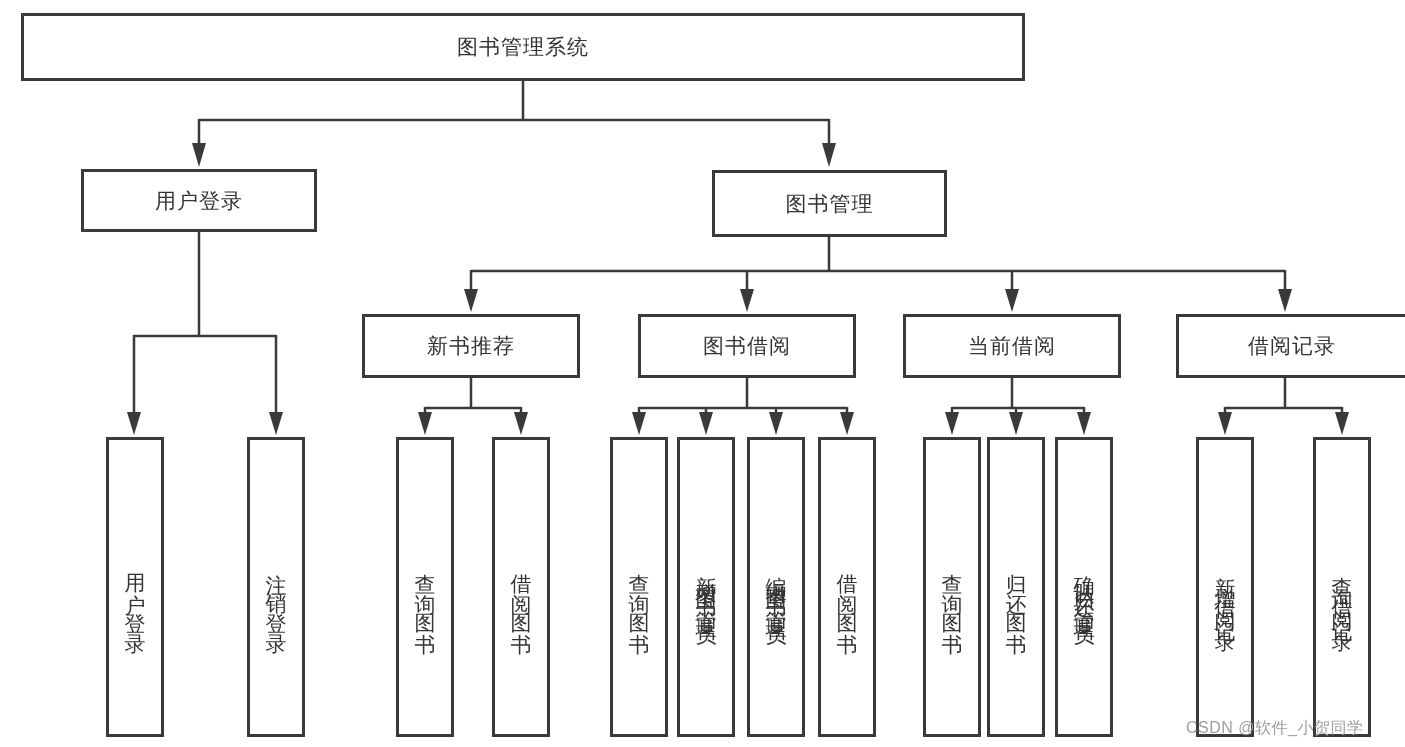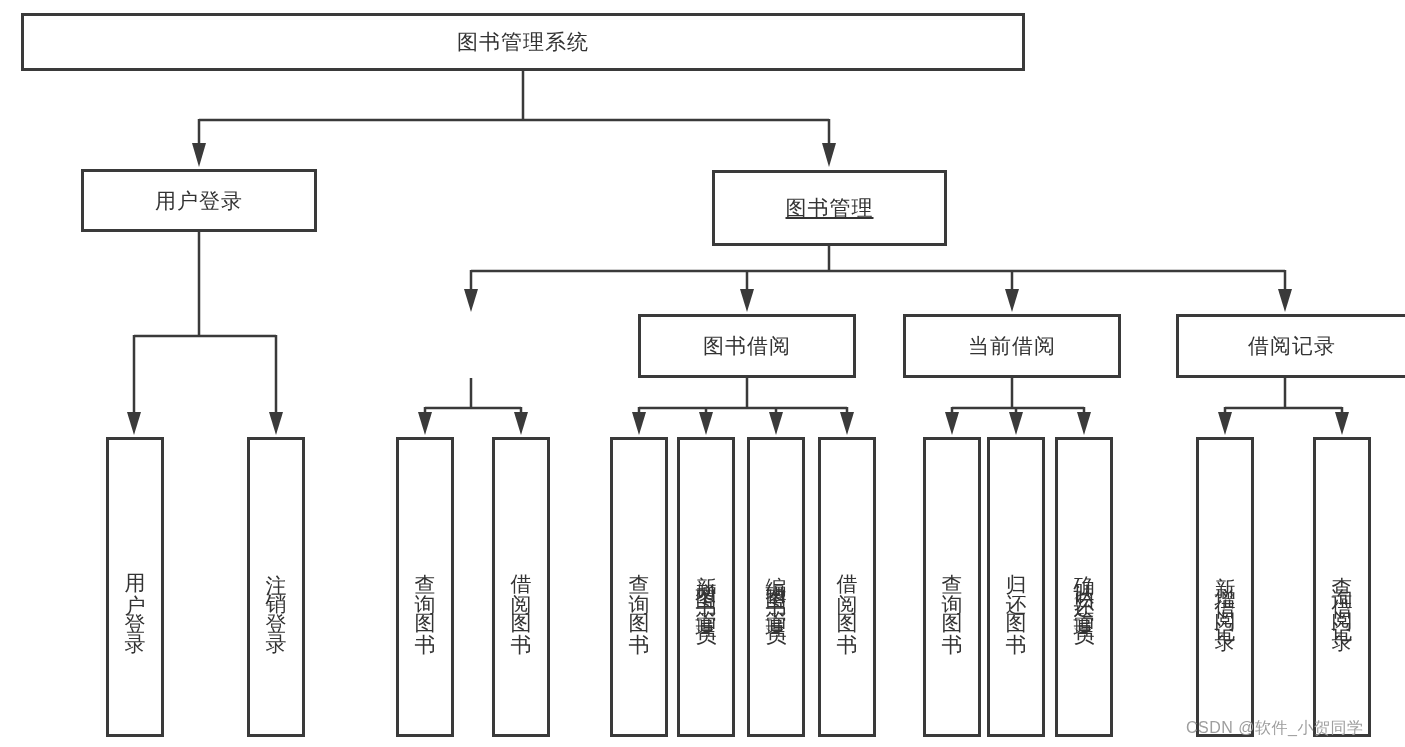--- a/index.html
+++ b/index.html
@@ -29,23 +29,23 @@
     justify-content: center;
     color: #333333;
     z-index: 1;
   }
   .node .h-label {
     font-size: 21px;
     letter-spacing: 1px;
     white-space: nowrap;
   }
   
-  .n-root       { left: 21px;   top: 13px;  width: 1004px; height: 58px; }
+  .n-root       { left: 21px;   top: 13px;  width: 1004px; height: 68px; }
   .n-userlogin  { left: 81px;   top: 169px; width: 236px;  height: 63px; }
-  .n-bookmgmt   { left: 712px;  top: 170px; width: 235px;  height: 76px; text-decoration: underline; }
+  .n-bookmgmt   { left: 712px;  top: 170px; width: 235px;  height: 67px; }
   .n-newbook    { left: 362px;  top: 314px; width: 218px;  height: 64px; }
   .n-borrow     { left: 638px;  top: 314px; width: 218px;  height: 64px; }
   .n-current    { left: 903px;  top: 314px; width: 218px;  height: 64px; }
   .n-records    { left: 1176px; top: 314px; width: 232px;  height: 64px; }
   
   .leaf {
     top: 437px;
     width: 58px; height: 300px;
   }
   .leaf .v-label {
@@ -139,20 +139,23 @@
     <span class="h-label">图书管理系统</span>
   </div>
 
   <div class="node n-userlogin">
     <span class="h-label">用户登录</span>
   </div>
   <div class="node n-bookmgmt">
     <span class="h-label">图书管理</span>
   </div>
 
+  <div class="node n-newbook">
+    <span class="h-label">新书推荐</span>
+  </div>
   <div class="node n-borrow">
     <span class="h-label">图书借阅</span>
   </div>
   <div class="node n-current">
     <span class="h-label">当前借阅</span>
   </div>
   <div class="node n-records">
     <span class="h-label">借阅记录</span>
   </div>
 

